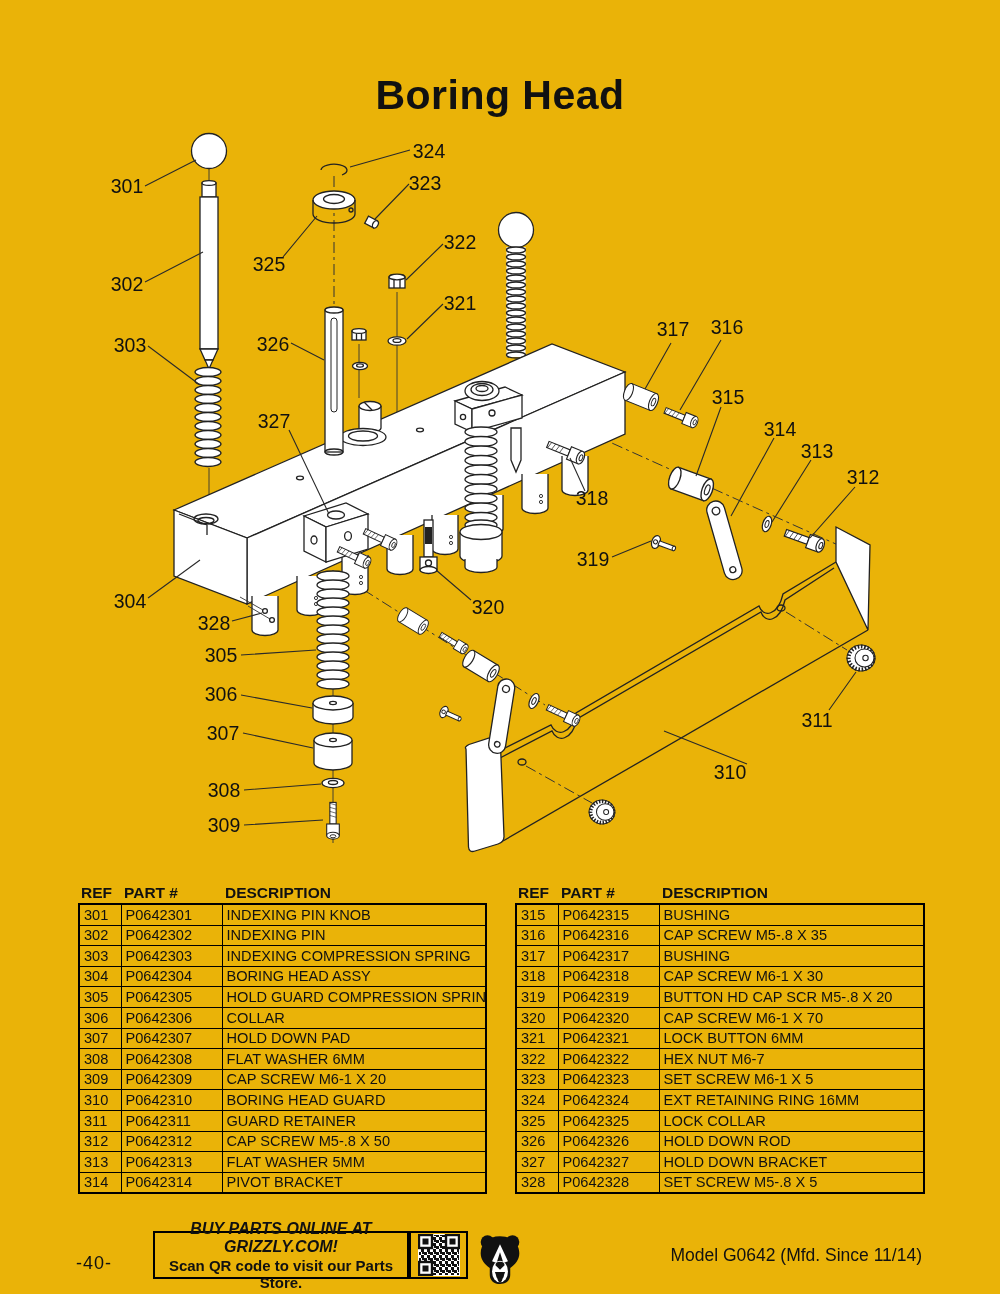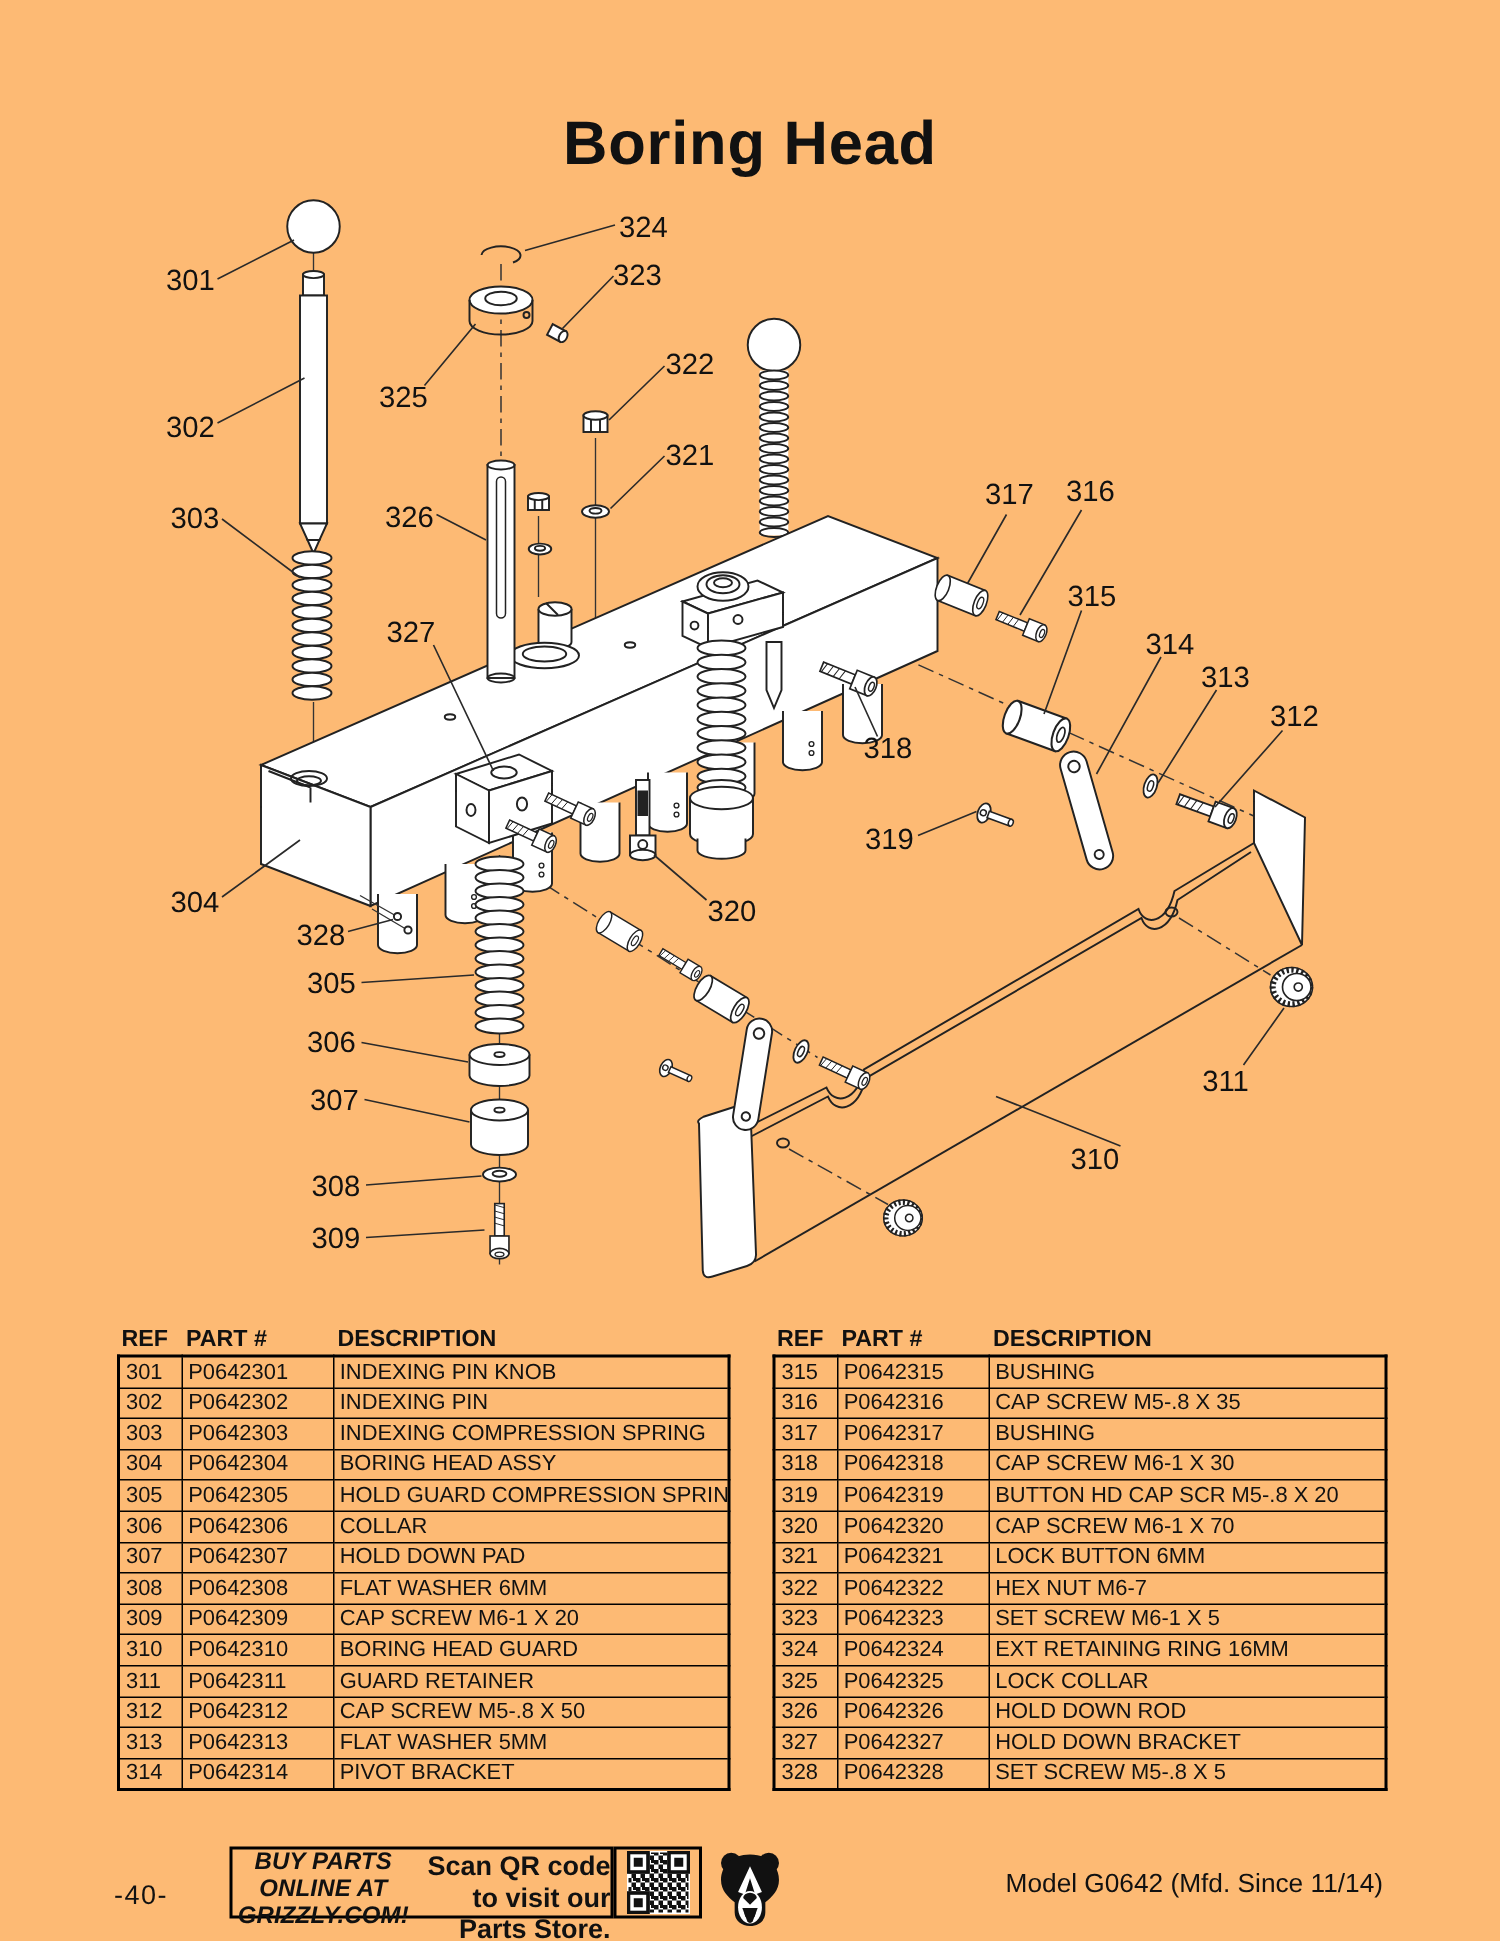--- a/index.html
+++ b/index.html
@@ -1,39 +1,39 @@
 <!DOCTYPE html>
 <html><head>
 <meta charset="utf-8">
 <style>
   html,body{margin:0;padding:0;background:#fff;}
-  .page{position:relative;width:1000px;height:1294px;background:#fdba74;overflow:hidden;
+  .page{position:relative;width:1000px;height:1294px;background:#eab308;overflow:hidden;
         font-family:"Liberation Sans","DejaVu Sans",sans-serif;color:#111;}
   .title{position:absolute;top:72px;left:0;width:100%;text-align:center;
          font-size:41px;font-weight:700;letter-spacing:.5px;}
   svg.diagram{position:absolute;left:0;top:0;}
   svg .ln{fill:none;stroke:#222;stroke-width:1.3;}
   svg .fw{fill:#fff;stroke:#222;stroke-width:1.3;}
   svg .thin{fill:none;stroke:#333;stroke-width:.9;}
   svg .dash{fill:none;stroke:#333;stroke-width:1;stroke-dasharray:11 4 3 4;}
   svg .lead{fill:none;stroke:#2a2a2a;stroke-width:1.1;}
   svg .co{font:19.5px "Liberation Sans",sans-serif;fill:#111;text-anchor:middle;}
   .thead{position:absolute;font-weight:700;font-size:15.5px;white-space:nowrap;}
   .thead span{position:absolute;top:0;}
   .h-ref{left:3px}.h-part{left:46px}.h-desc{left:147px}
   table.parts{position:absolute;border-collapse:collapse;table-layout:fixed;
         border:2px solid #000;}
   table.parts td{border:1.5px solid #000;font-size:14.6px;line-height:1.12;
         height:17.6px;padding:1px 3px 1px 4px;white-space:nowrap;overflow:hidden;}
   .pageno{position:absolute;left:76px;top:1237px;font-size:18px;letter-spacing:1px;margin-top:16px;}
   .banner{position:absolute;left:153px;top:1231px;width:256px;height:48px;
-        border:2.5px solid #000;box-sizing:border-box;display:flex;
+        border:2.5px solid #000;box-sizing:border-box;display:flex;flex-direction:column;
         justify-content:center;text-align:center;}
   .banner .l1{font-size:16px;font-weight:700;font-style:italic;letter-spacing:.1px;}
-  .banner .l2{font-size:18px;font-weight:700;margin-top:1px;text-align:right;}
+  .banner .l2{font-size:15px;font-weight:700;margin-top:1px;}
   .qrbox{position:absolute;left:409px;top:1231px;width:59px;height:48px;
         border:2.5px solid #000;box-sizing:border-box;display:flex;align-items:center;justify-content:center;}
   .bear{position:absolute;left:477px;top:1234px;width:46px;height:50px;}
   .model{position:absolute;right:78px;top:1245px;font-size:17.5px;text-align:right;}
 </style>
 </head>
 <body>
 
 <div class="page">
 

